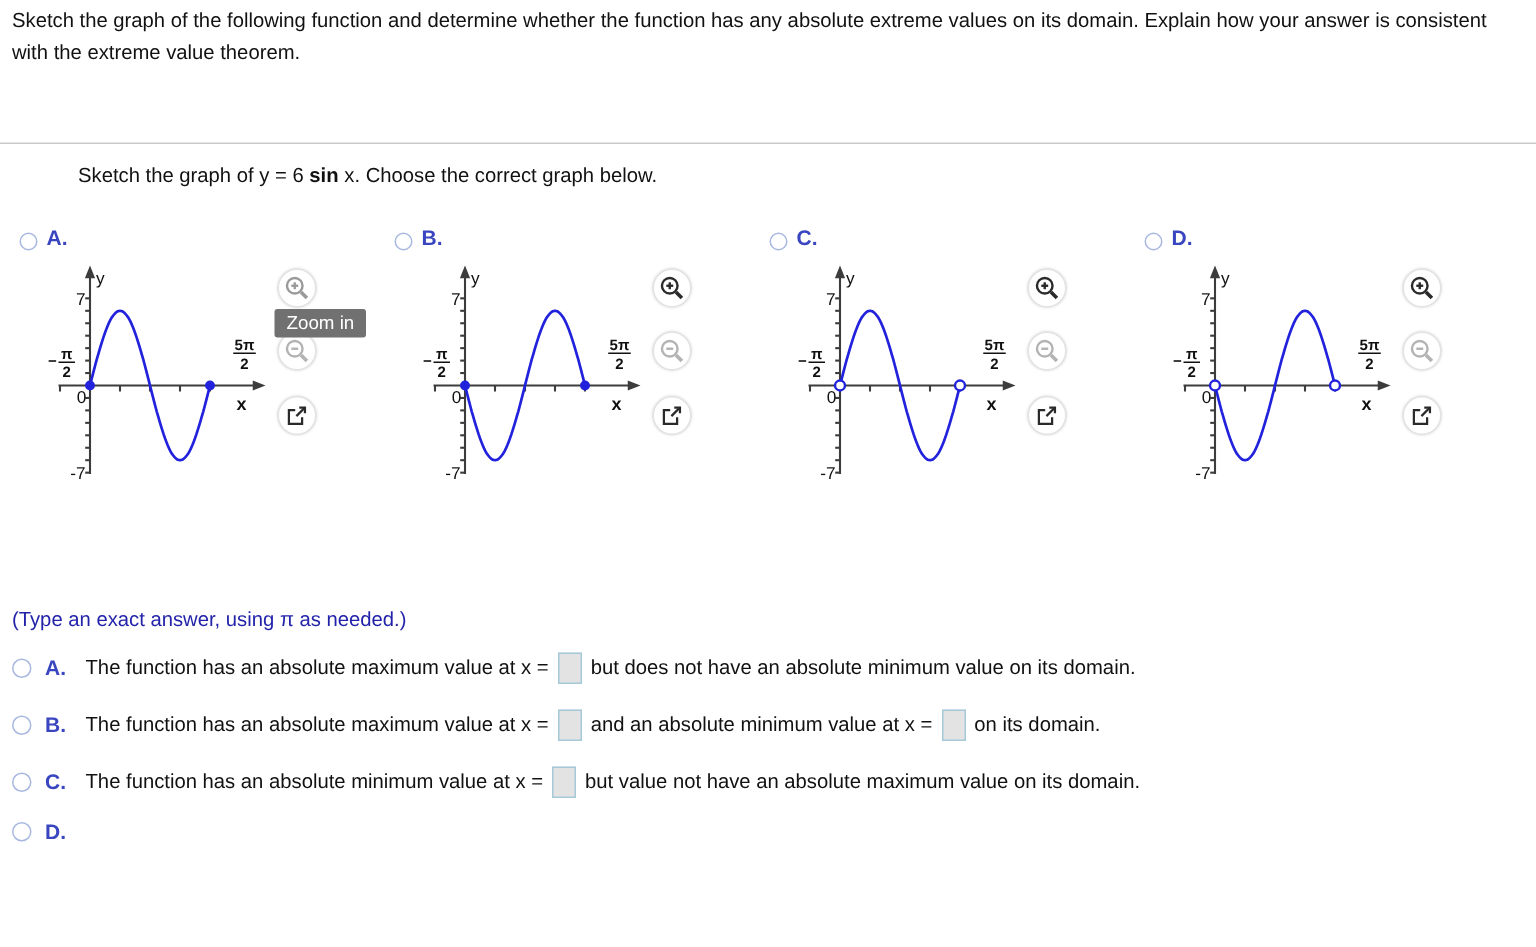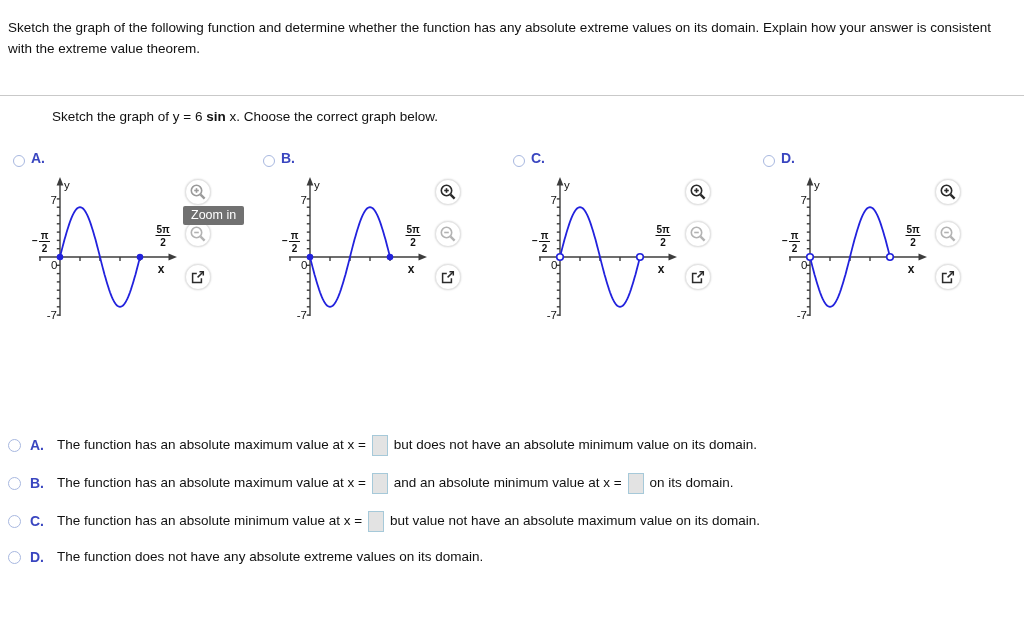--- a/index.html
+++ b/index.html
@@ -5,21 +5,21 @@
   :root{
     --letter:#3a46c0; --ring:#a8b8e0; --note:#2323aa; --tooltip:#717171;
     --inputbg:#e3e3e3; --inputbd:#a6c9d9; --divider:#c9c9c9; --text:#111;
   }
   *{margin:0;padding:0;box-sizing:border-box;}
   html,body{background:#fff;}
   body{font-family:"Liberation Sans","DejaVu Sans",sans-serif;color:var(--text);}
   .page{position:relative;width:1024px;height:631px;background:#fff;overflow:hidden;}
 
   .para{position:absolute;font-size:13.5px;line-height:21px;}
-  .q1{left:8px;top:17px;width:1004px;}
+  .q1{left:8px;top:3px;width:1004px;}
   .equation{left:38px;top:67px;font-size:14px;}
   .equation .domain{margin-left:28px;}
   .divider{position:absolute;left:0;top:95px;width:1024px;height:1px;background:var(--divider);}
   .prompt2{left:8px;top:106px;width:1004px;margin-left:44px;}
 
   .graphs-row{position:absolute;left:0;top:0;width:1024px;height:345px;}
   .gpanel{position:absolute;top:0;width:250px;height:345px;}
   .radio{position:absolute;width:12px;height:12px;border:1.5px solid var(--ring);border-radius:50%;background:#fff;}
   .glabel{position:absolute;font-size:14px;font-weight:bold;color:var(--letter);}
   .gthumb{position:absolute;width:150px;height:150px;cursor:pointer;}
@@ -346,20 +346,21 @@
       <div class="icon-btn" style="left:185px;top:264px">
         <svg class="icon-expand" width="20" height="20" viewBox="0 0 20 20" fill="none" stroke="currentColor" stroke-width="1.5">
           <path d="M13.4 11.2v4.4H4.6V6.4h4.2"></path>
             <path d="M9.6 10.4 15.3 4.7"></path>
             <path d="M11.5 4.7h3.8v3.8"></path>
         </svg>
       </div>
     </div>
   </div>
 
+  <div class="para note">(Type an exact answer, using π as needed.)</div>
 
   <div class="choice" style="top:434px">
     <span class="radio2"></span>
     <span class="clabel">A.</span>
     <span class="ctext"><span>The function has an absolute maximum value at x =</span><span class="ibox"></span><span>but does not have an absolute minimum value on its domain.</span></span>
   </div>
 
   <div class="choice" style="top:472px">
     <span class="radio2"></span>
     <span class="clabel">B.</span>
@@ -368,17 +369,16 @@
 
   <div class="choice" style="top:510px">
     <span class="radio2"></span>
     <span class="clabel">C.</span>
     <span class="ctext"><span>The function has an absolute minimum value at x =</span><span class="ibox"></span><span>but value not have an absolute  maximum value on its domain.</span></span>
   </div>
 
   <div class="choice" style="top:546px">
     <span class="radio2"></span>
     <span class="clabel">D.</span>
-    <span class="ctext"><span>The function does not have any absolute extreme values on its domain.</span></span>
   </div>
 
 
 </div>
 
 </body></html>

